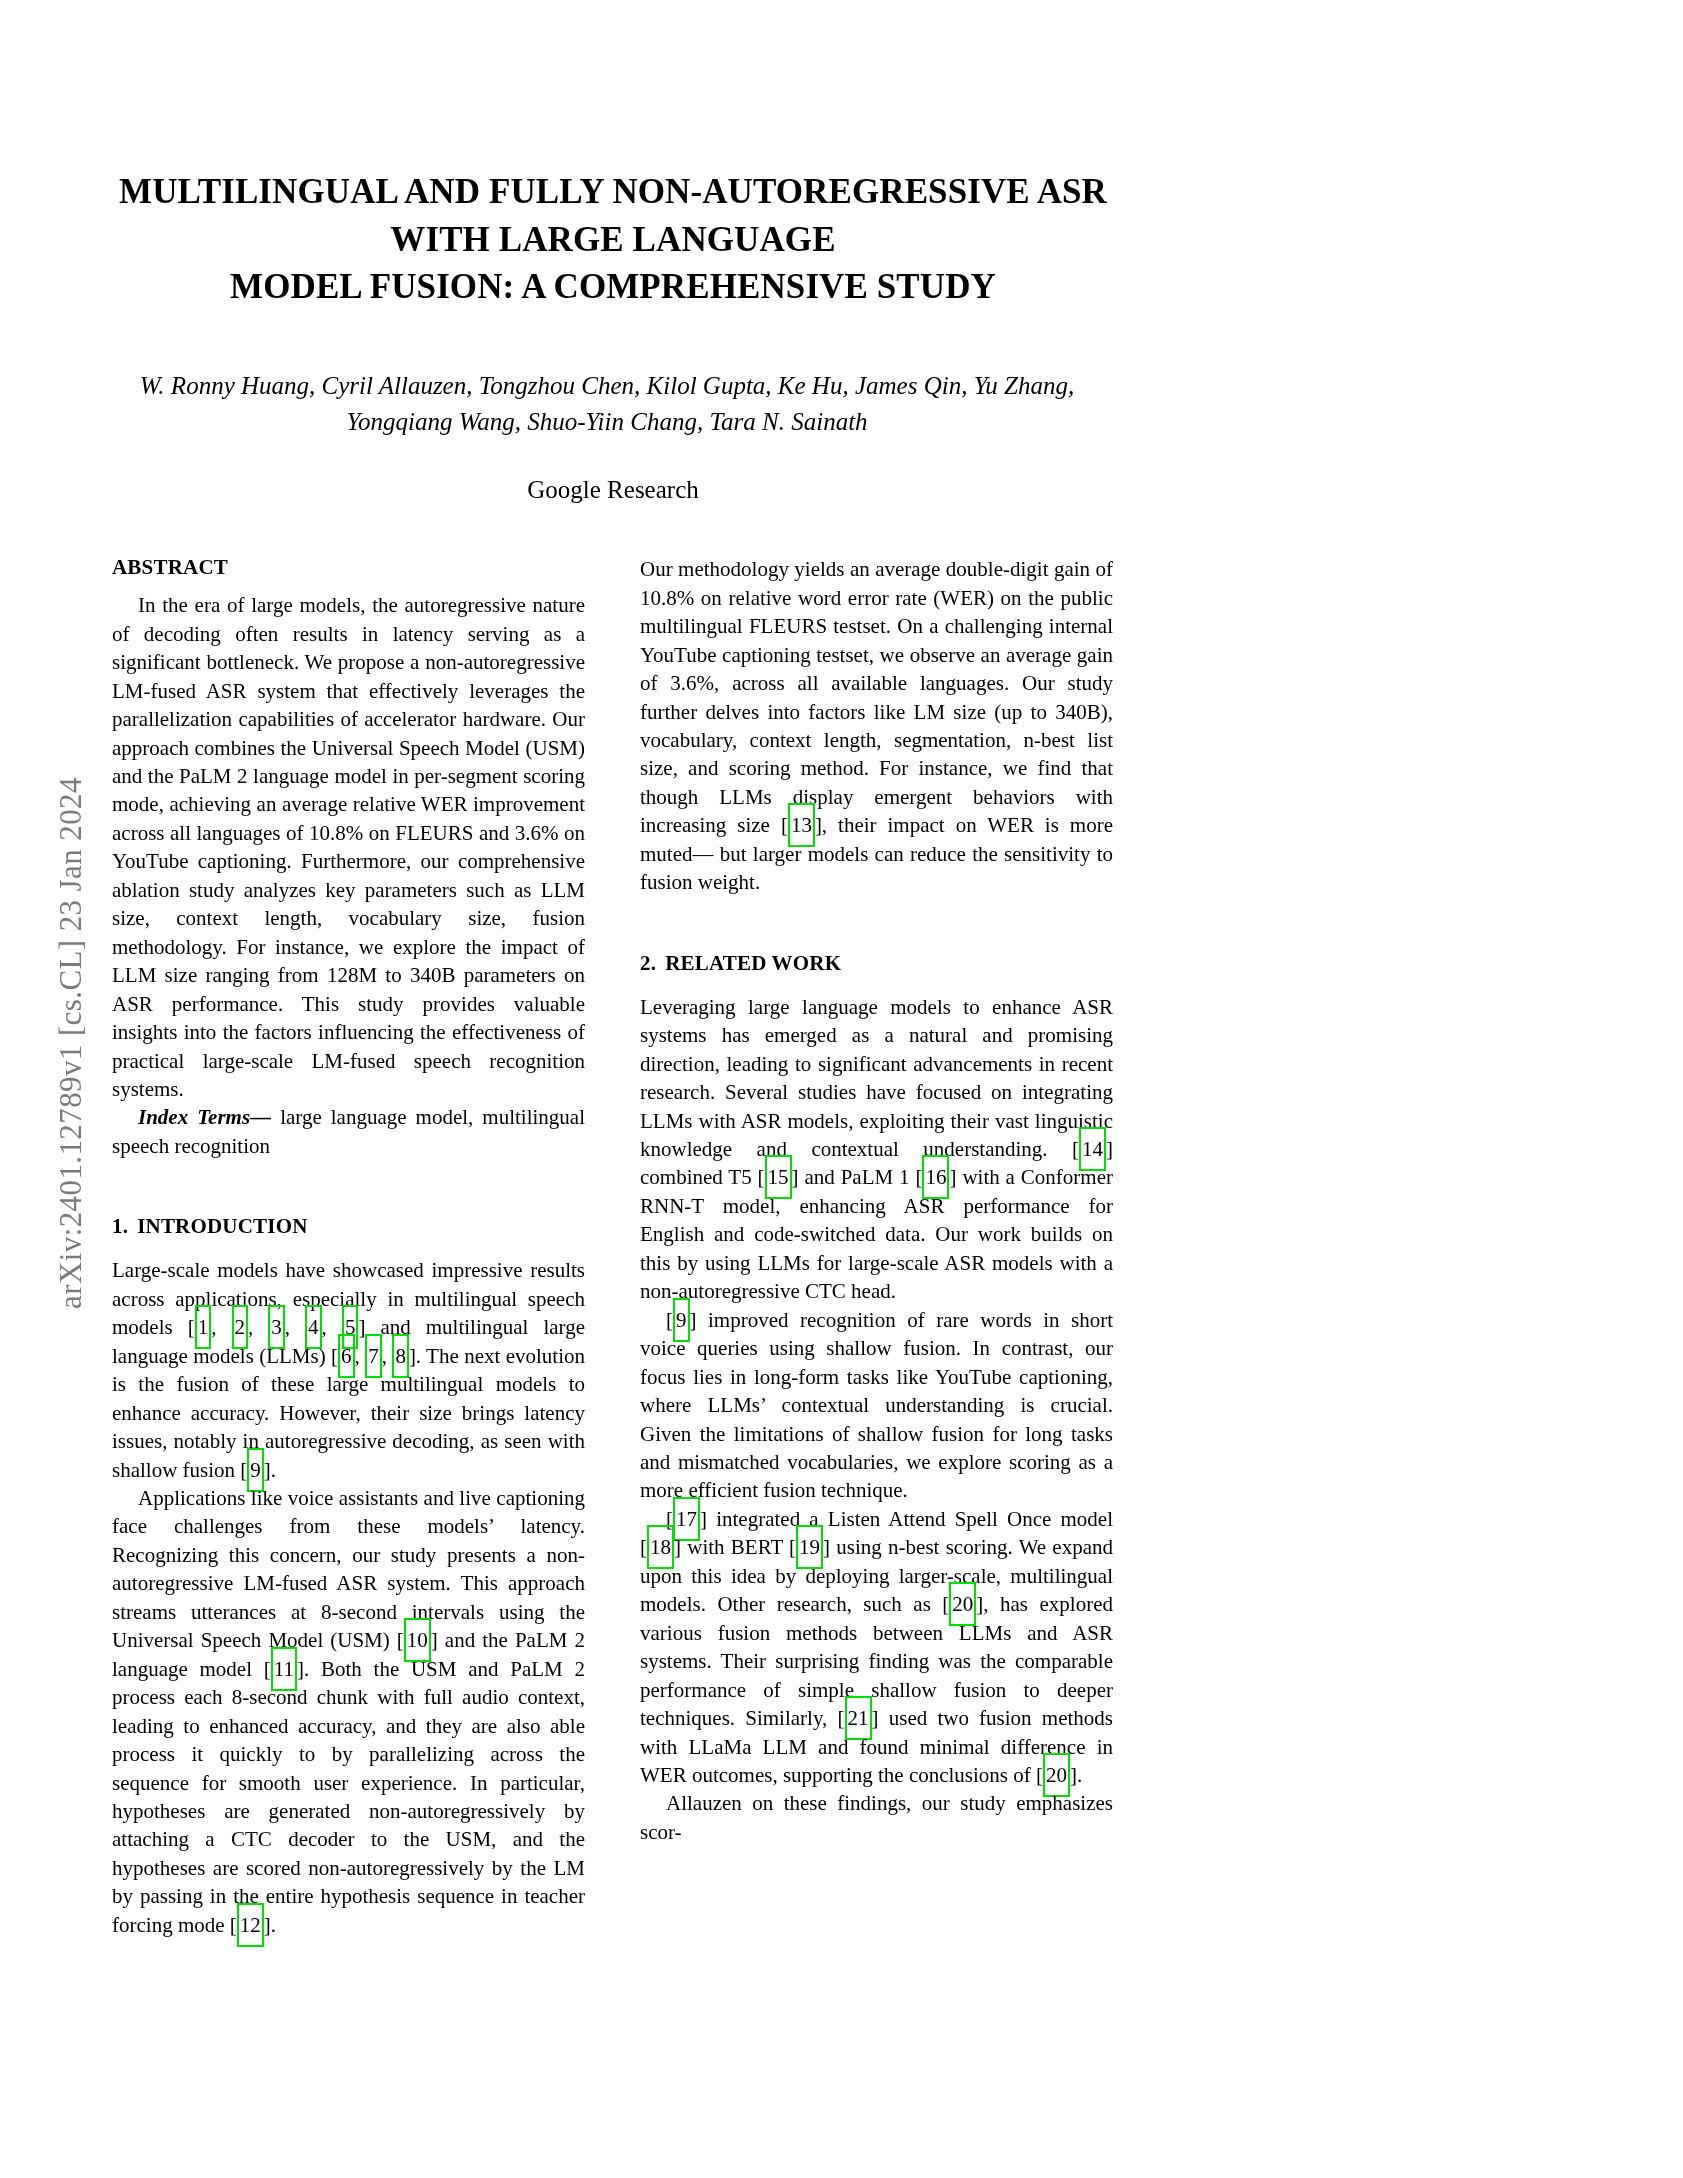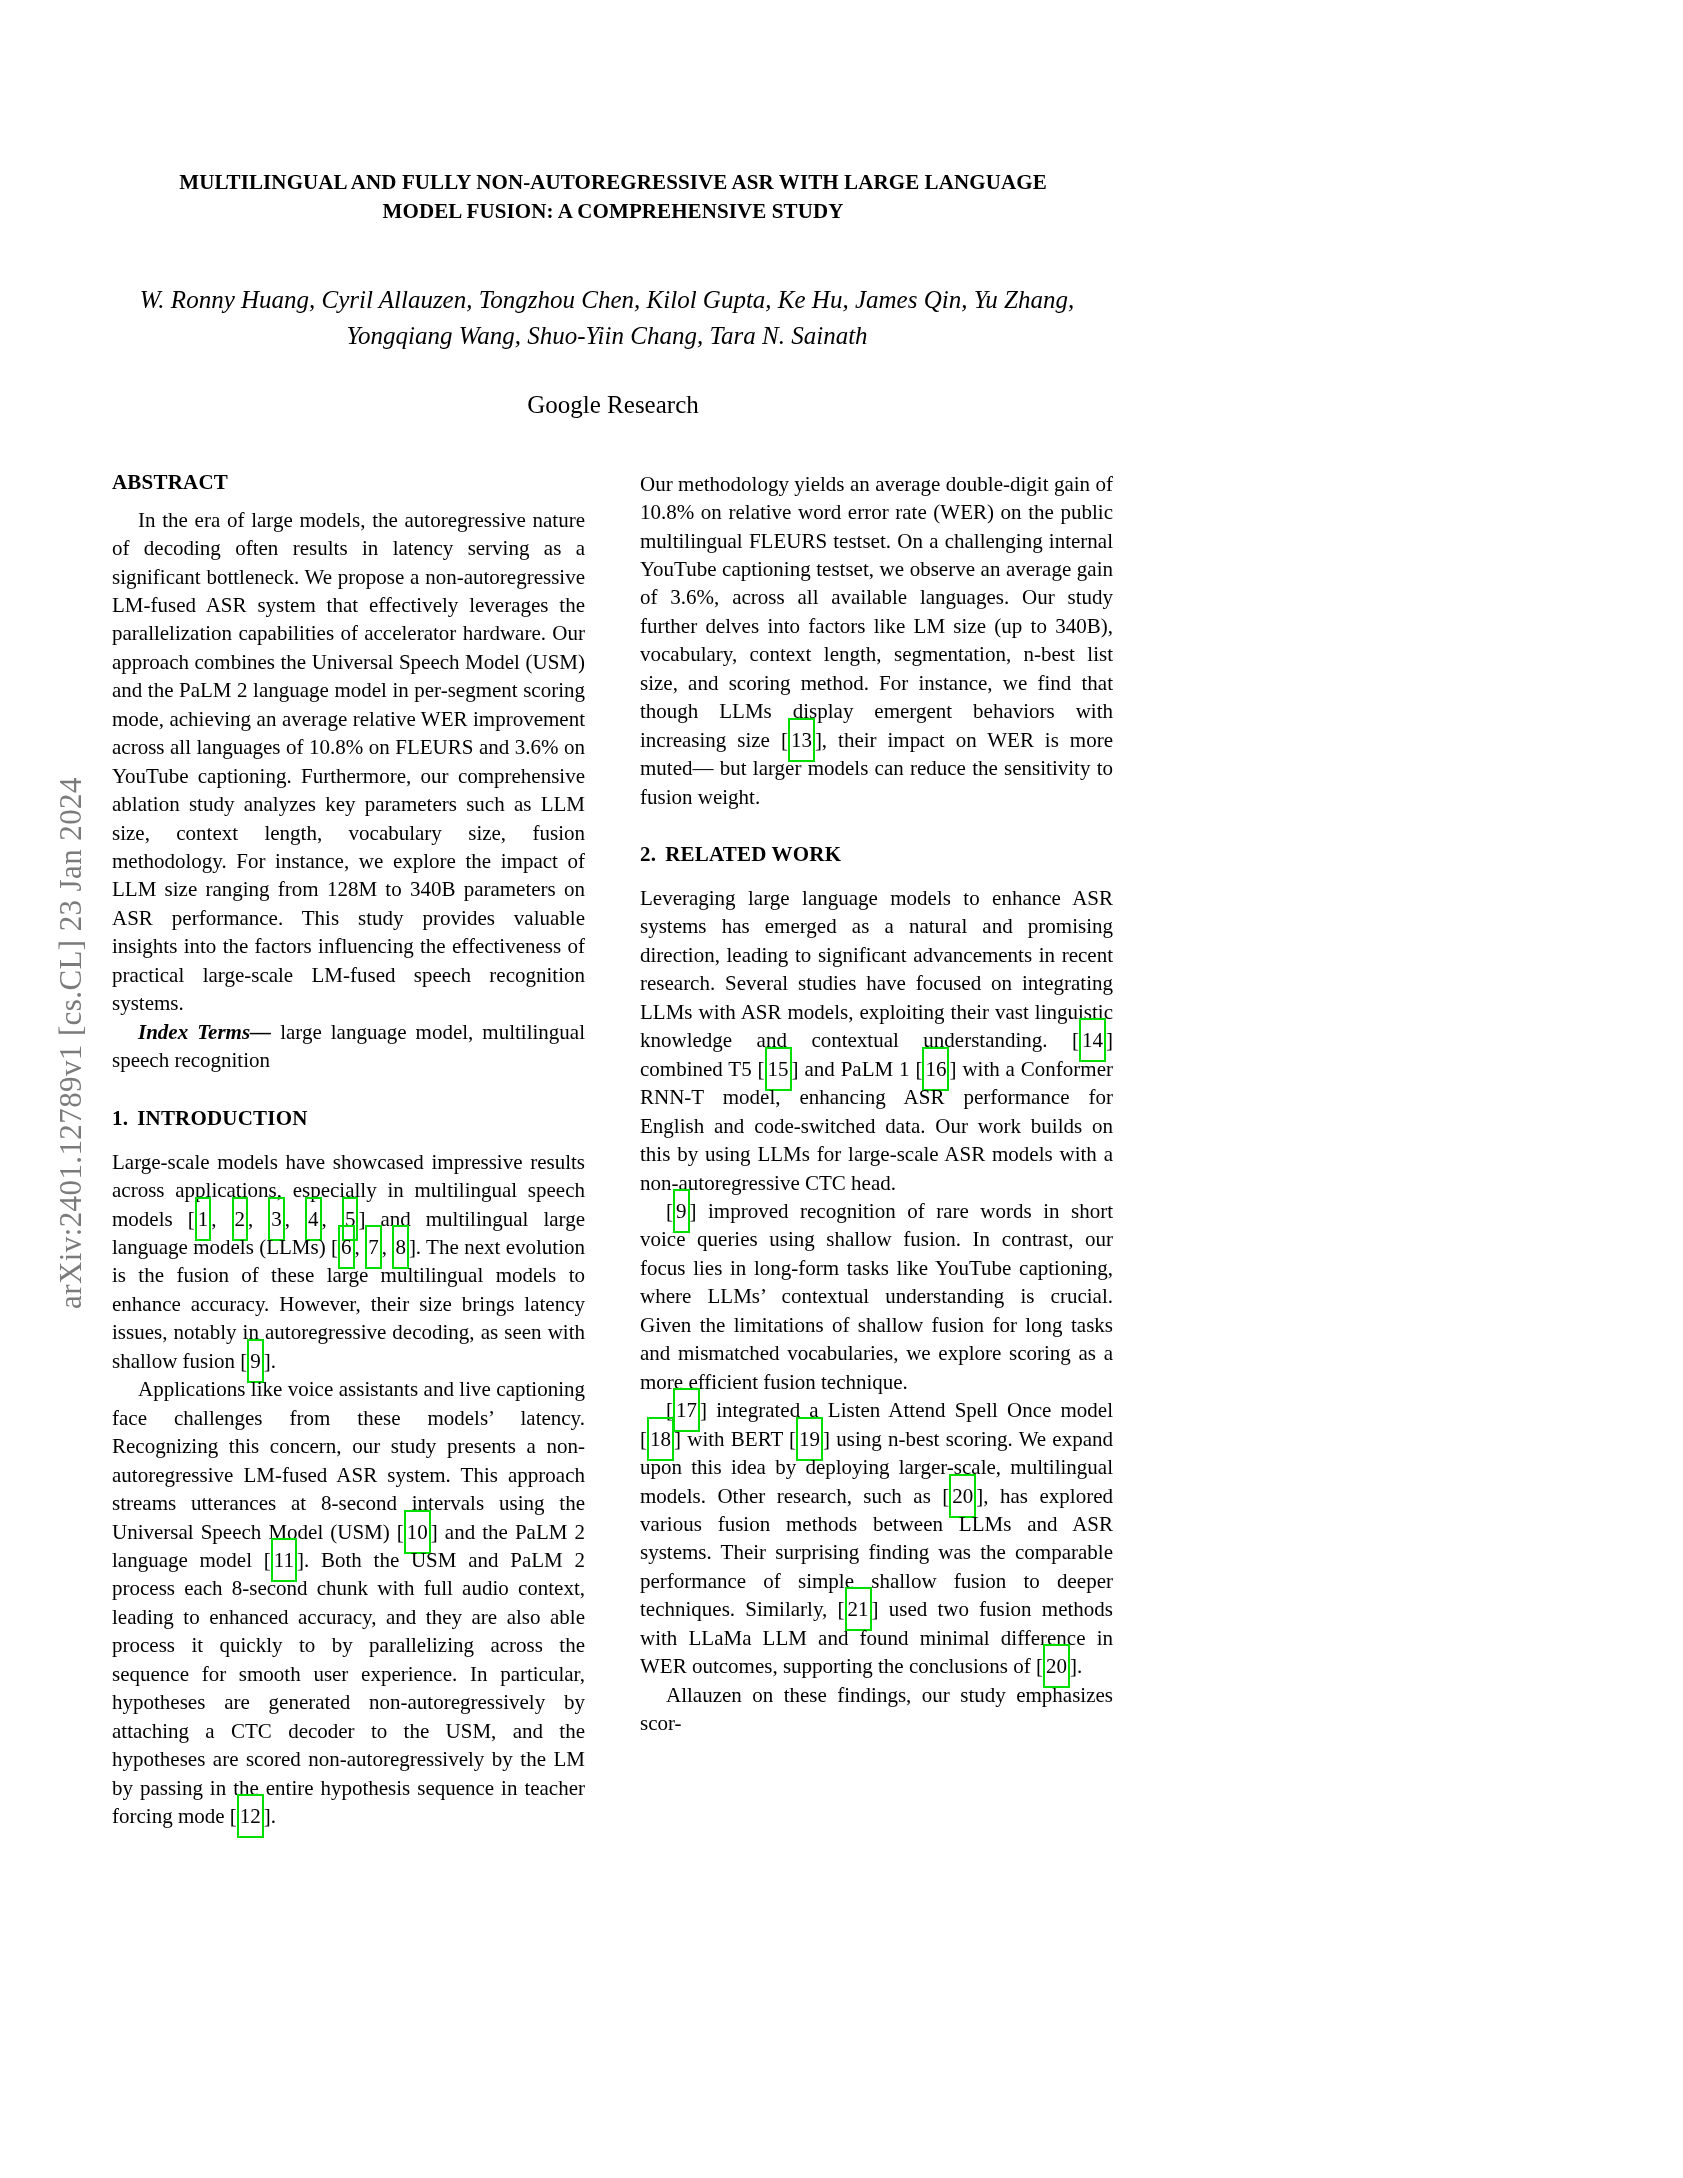--- a/index.html
+++ b/index.html
@@ -39,21 +39,21 @@
 
   
   .content {
     position: absolute;
     left: 112px;
     top: 168px;
     width: 1002px;
   }
 
   .title {
-    font-size: 21px;
+    font-size: 35px;
     font-weight: bold;
     text-align: center;
     line-height: 1.36;
     letter-spacing: 0.1px;
     margin: 0 auto;
     width: 990px;
   }
 
   .authors {
     margin-top: 57px;
@@ -82,21 +82,21 @@
   }
 
   .sec-head {
     text-align: left;
     font-weight: bold;
     font-size: 21px;
     letter-spacing: 0.2px;
     margin: 0 0 11px 0;
   }
   .sec-head.numbered {
-    margin-top: 31px;
+    margin-top: 54px;
     margin-bottom: 17px;
   }
   .sec-head .num-gap { display: inline-block; width: 9px; }
 
   p.para {
     margin: 0;
     font-size: 21px;
     line-height: 1.355;
     text-align: justify;
     text-justify: inter-word;

